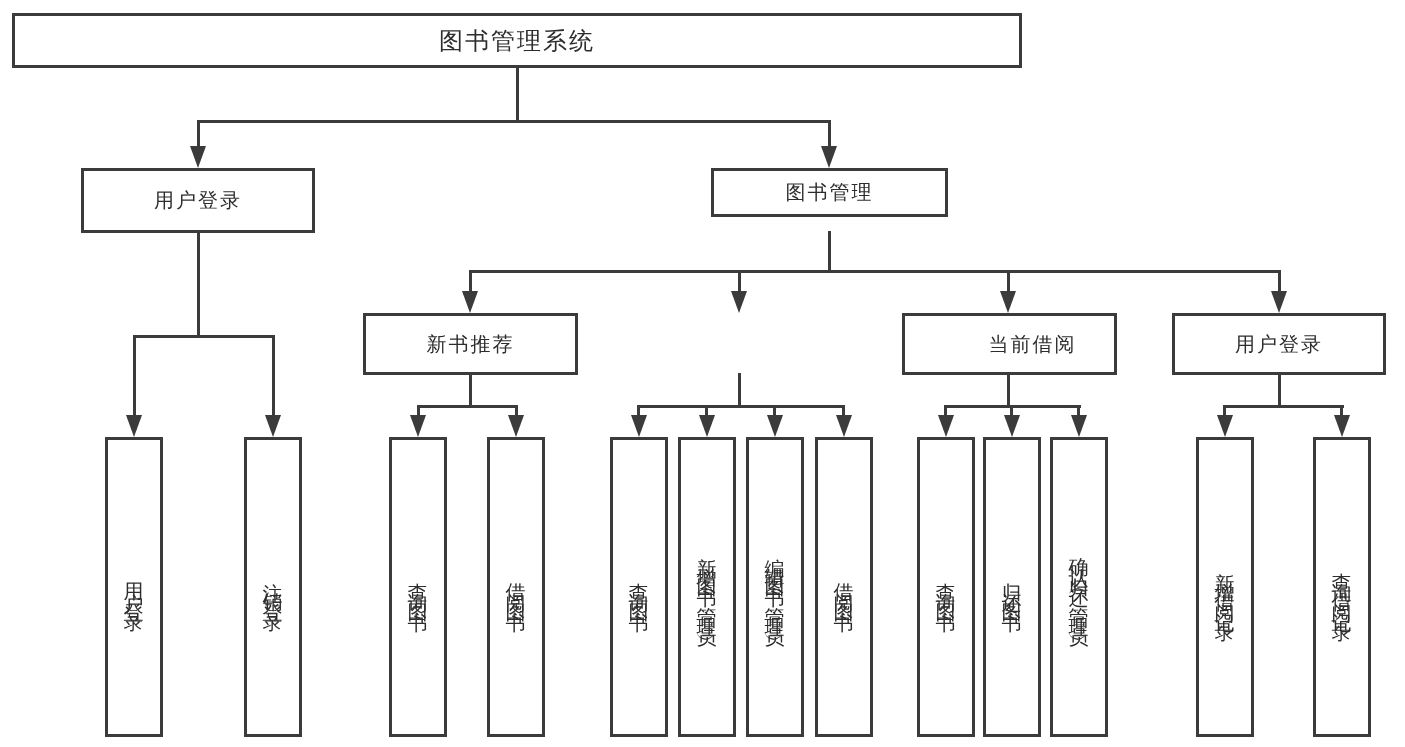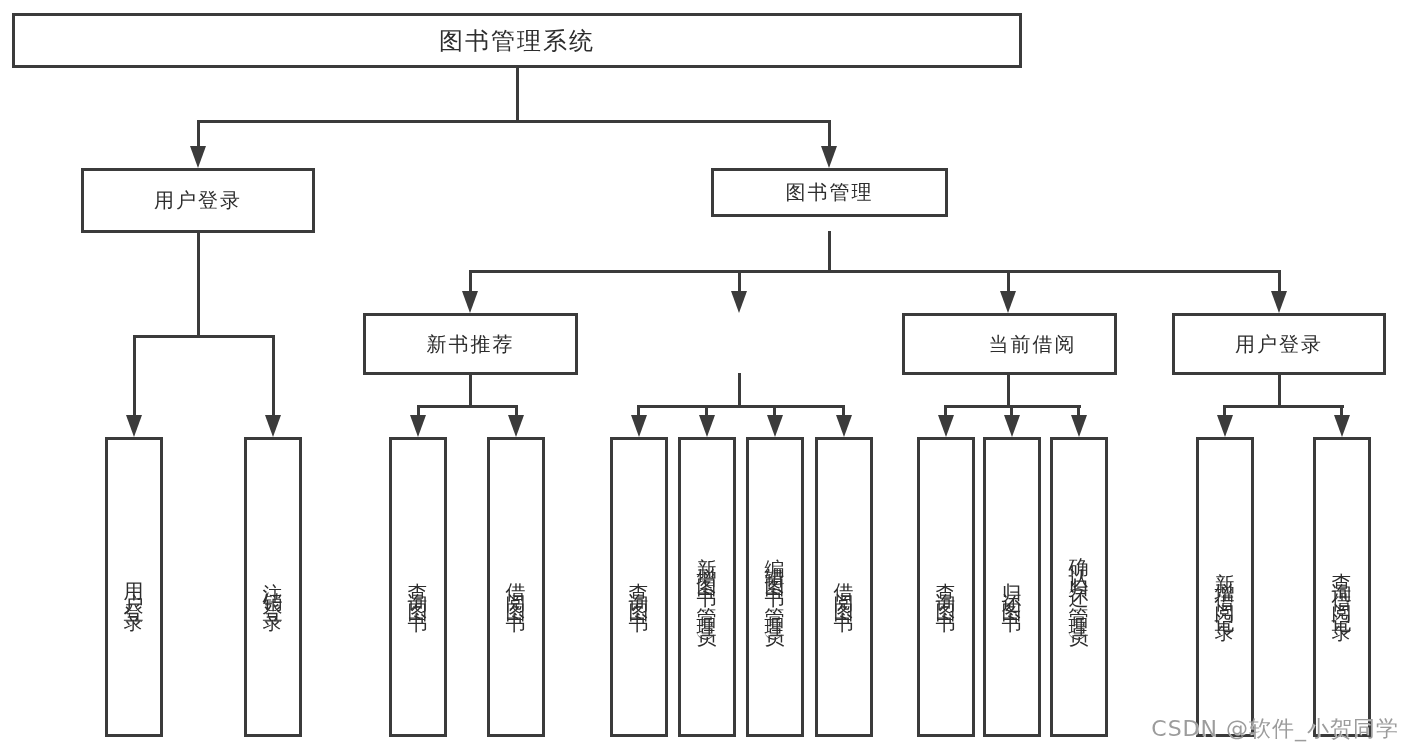--- a/index.html
+++ b/index.html
@@ -201,15 +201,14 @@
     <span class="vtext">确认归还（管理员）</span>
   </div>
 
   <div class="node leaf" style="left:1196px;">
     <span class="vtext">新增借阅记录</span>
   </div>
   <div class="node leaf" style="left:1313px;">
     <span class="vtext">查询借阅记录</span>
   </div>
 
-  <div class="watermark">CSDN @软件_小贺同学</div>
 
 </div>
 
 </body></html>

